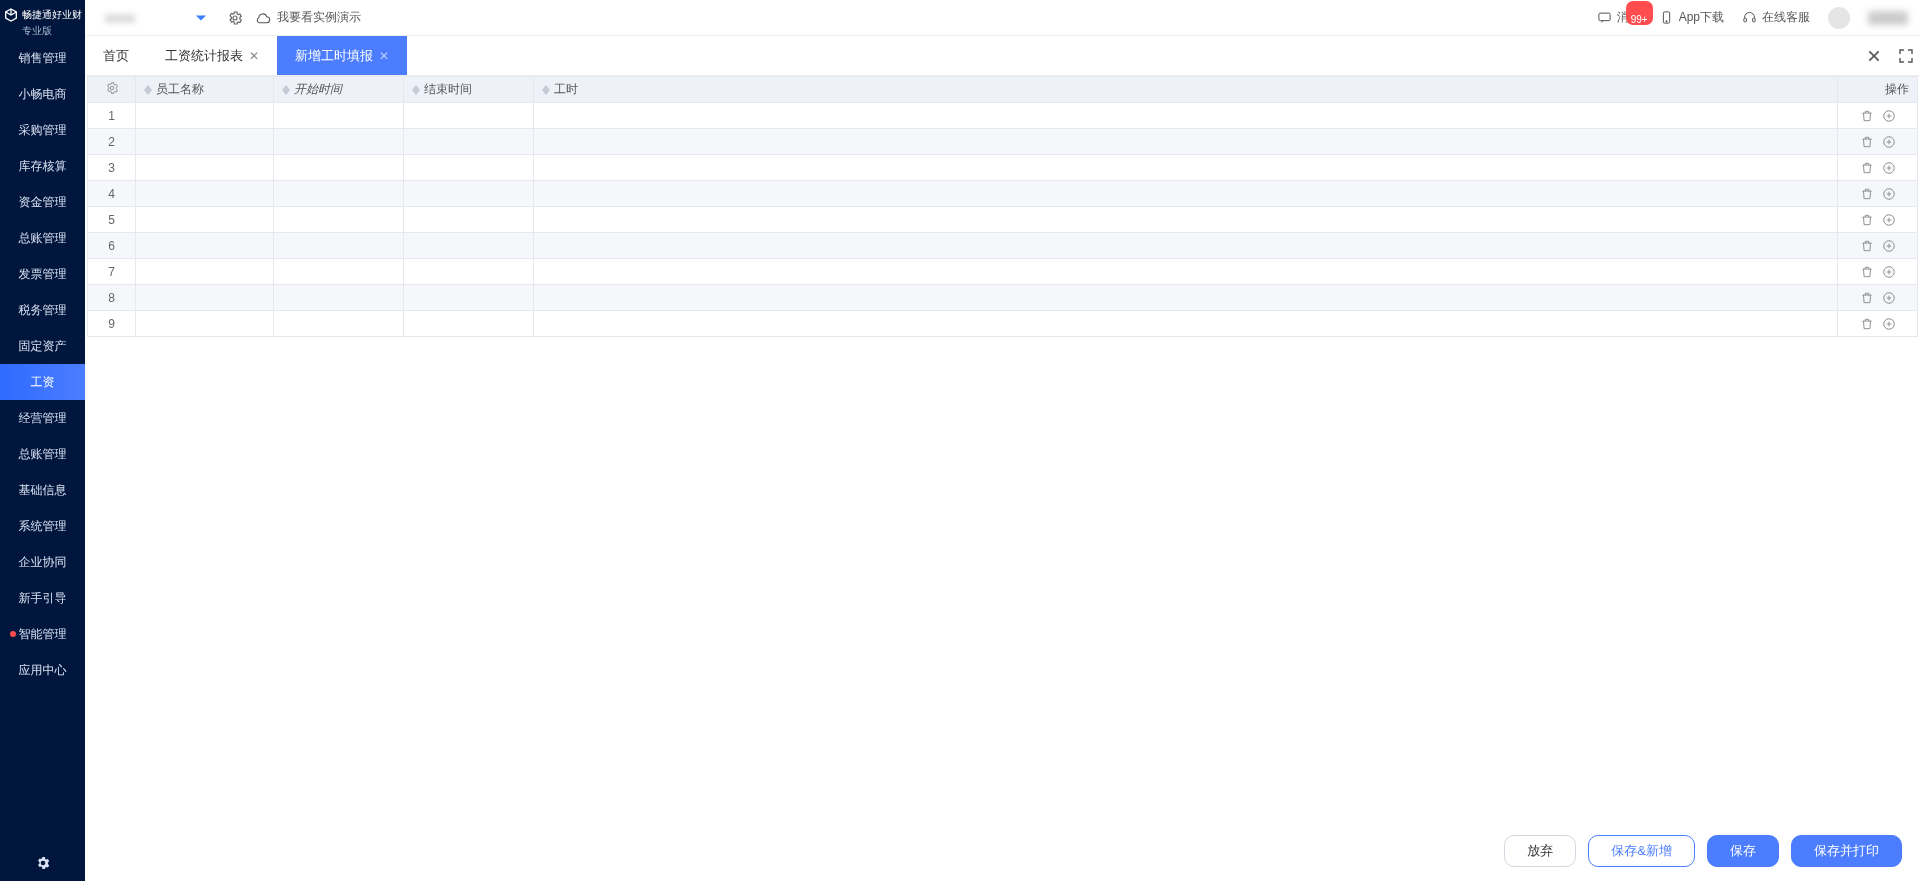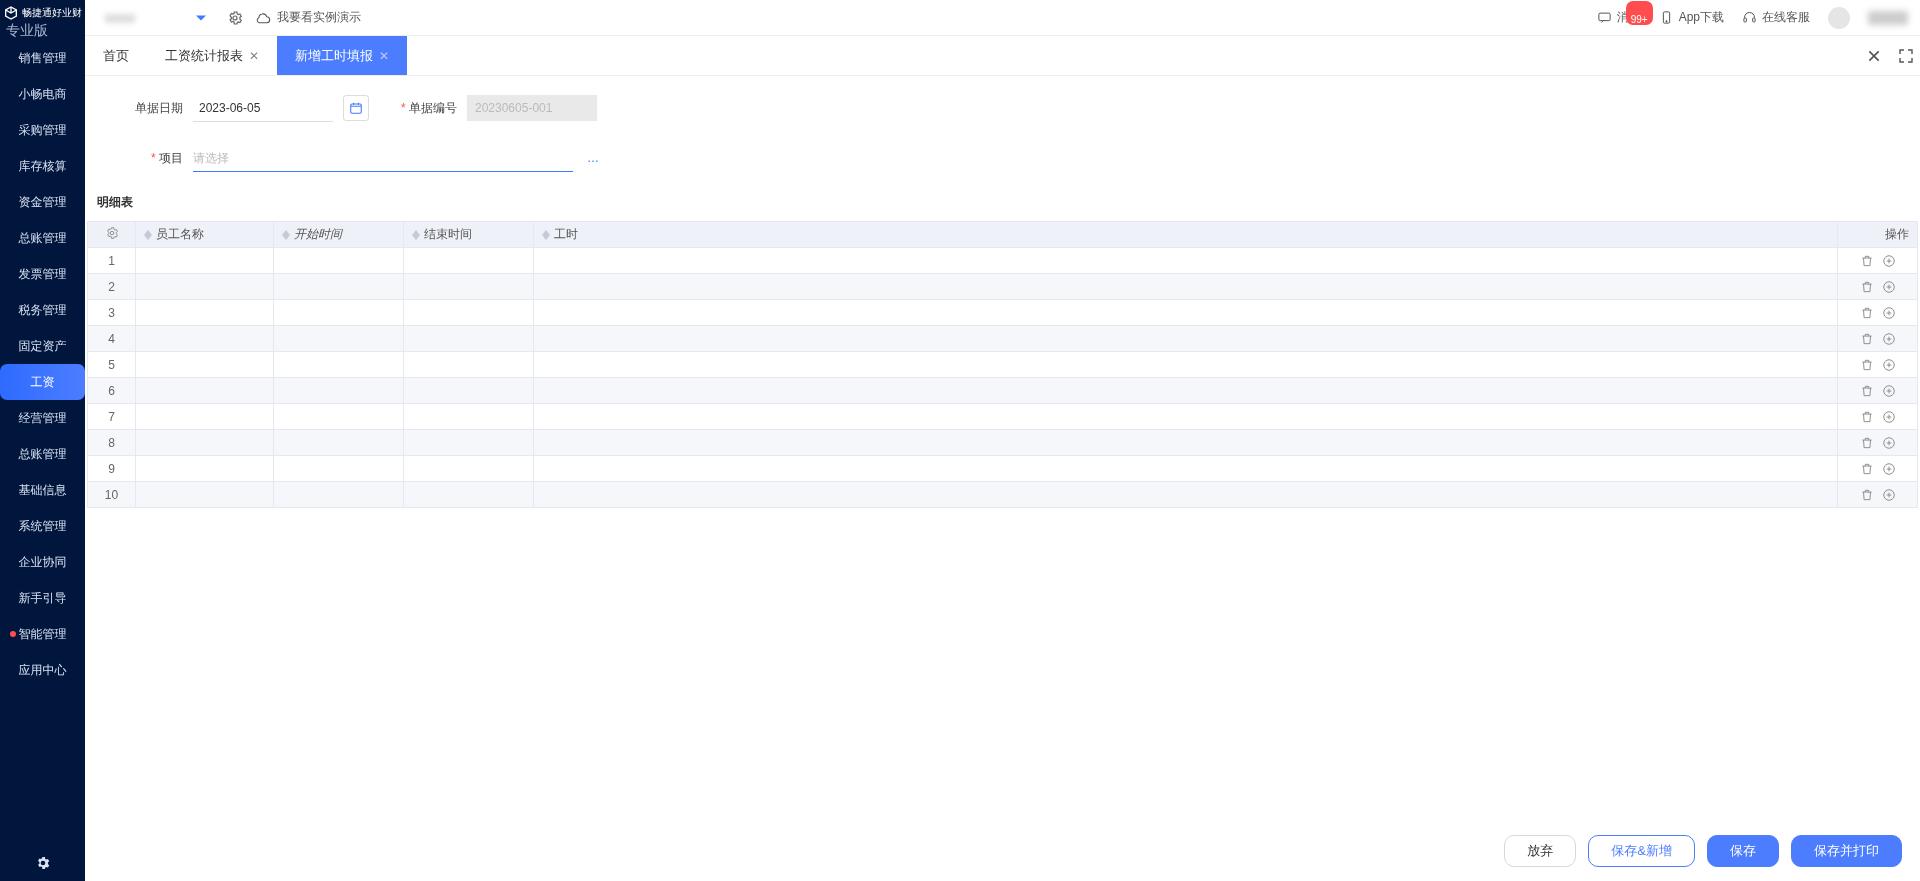--- a/index.html
+++ b/index.html
@@ -8,24 +8,24 @@
 
 .app { display:flex; width:1920px; height:881px; position:relative; }
 
 
 .sidebar { width:85px; height:100%; background:#00163d; color:#fff; display:flex; flex-direction:column; flex-shrink:0; }
 .logo-box { height:40px; padding:4px 2px 0 2px; display:flex; flex-direction:column; align-items:center; justify-content:center; gap:1px; }
 .logo-row { display:flex; align-items:center; gap:3px; }
 .logo-mark{ width:16px;height:16px;position:relative;color:#fff;}
 .logo-mark svg{width:16px;height:16px;}
 .logo-txt { font-size:10px; letter-spacing:0; white-space:nowrap;}
-.logo-sub { font-size:14px; color:#a8b4cc; align-self:flex-start; margin-left:4px;}
+.logo-sub { font-size:10px; color:#a8b4cc; align-self:flex-start; margin-left:20px;}
 .nav { flex:1; overflow:hidden; }
 .nav-item { height:36px; display:flex; align-items:center; justify-content:center; font-size:12px; color:#d9e1f2; cursor:pointer; position:relative;}
-.nav-item.active { background:linear-gradient(90deg,#2e6bff,#4c7dff); color:#fff;border-radius:7px; }
+.nav-item.active { background:linear-gradient(90deg,#2e6bff,#4c7dff); color:#fff; }
 .nav-item .dot { width:6px;height:6px;border-radius:50%;background:#ff4d4f;position:absolute;left:10px;top:15px;}
 .nav-settings { height:36px;display:flex;align-items:center;justify-content:center;color:#d9e1f2;cursor:pointer;}
 .nav-settings svg{width:16px;height:16px;}
 
 
 .main { flex:1; display:flex; flex-direction:column; min-width:0; }
 
 
 .topbar { height:36px; border-bottom:1px solid #eee; display:flex; align-items:center; padding:0 12px; gap:12px; font-size:12px; color:#333; }
 .org-select { display:flex; align-items:center; gap:60px; height:28px; padding:0 8px; cursor:pointer;}
@@ -248,46 +248,20 @@
             </svg>
         </div>
         <div class="tool-btn">
           <svg viewBox="0 0 14 14" stroke="currentColor" stroke-width="1.4" fill="none">
               <path d="M1 5V1h4M13 5V1H9M1 9v4h4M13 9v4H9"></path>
             </svg>
         </div>
       </div>
     </div>
 
-    <div class="form-area">
-      <div class="form-row">
-        <div class="field">
-          <span class="label">单据日期</span>
-          <input class="text-input" value="2023-06-05" style="">
-          <span class="cal-btn">
-            <svg viewBox="0 0 24 24" fill="none" stroke="currentColor" stroke-width="1.8">
-                <rect x="3" y="5" width="18" height="16" rx="2"></rect>
-                <path d="M3 9h18M8 3v4M16 3v4"></path>
-              </svg>
-          </span>
-        </div>
-        <div class="field">
-          <span class="label req">单据编号</span>
-          <input class="text-input readonly" readonly="" value="20230605-001" style="">
-        </div>
-      </div>
-      <div class="form-row">
-        <div class="field">
-          <span class="label req">项目</span>
-          <input class="proj-input" placeholder="请选择" style="">
-          <span class="more-dots">…</span>
-        </div>
-      </div>
-      <div class="section-title">明细表</div>
-    </div>
 
     <div class="table-wrap">
       <table>
         <thead>
           <tr>
             <th class="col-idx gear-th">
               <svg viewBox="0 0 24 24" fill="none" stroke="currentColor" stroke-width="1.6">
                   <circle cx="12" cy="12" r="3"></circle>
                   <path d="M19.4 13a7.5 7.5 0 000-2l2-1.6-2-3.4-2.4.9a7.5 7.5 0 00-1.7-1L15 3h-4l-.3 2a7.5 7.5 0 00-1.7 1l-2.4-.9-2 3.4L6.6 11a7.5 7.5 0 000 2l-2 1.6 2 3.4 2.4-.9a7.5 7.5 0 001.7 1L11 21h4l.3-2a7.5 7.5 0 001.7-1l2.4.9 2-3.4-2-1.6z"></path>
                 </svg>
@@ -519,42 +493,20 @@
                   </span>
                   <span>
                     <svg viewBox="0 0 24 24" fill="none" stroke="currentColor" stroke-width="1.6">
                       <circle cx="12" cy="12" r="9"></circle>
                       <path d="M12 8v8M8 12h8"></path>
                     </svg>
                   </span>
                 </div>
               </td>
             </tr>
-            <tr>
-              <td class="col-idx">10</td>
-              <td class="col-emp"></td>
-              <td class="col-start"></td>
-              <td class="col-end"></td>
-              <td></td>
-              <td class="col-op">
-                <div class="row-ops">
-                  <span>
-                    <svg viewBox="0 0 24 24" fill="none" stroke="currentColor" stroke-width="1.6">
-                      <path d="M4 7h16M9 7V4h6v3M6 7l1 13h10l1-13"></path>
-                    </svg>
-                  </span>
-                  <span>
-                    <svg viewBox="0 0 24 24" fill="none" stroke="currentColor" stroke-width="1.6">
-                      <circle cx="12" cy="12" r="9"></circle>
-                      <path d="M12 8v8M8 12h8"></path>
-                    </svg>
-                  </span>
-                </div>
-              </td>
-            </tr>
           </tbody>
       </table>
     </div>
 
     <div class="footer">
       <button class="btn">放弃</button>
       <button class="btn outline-primary">保存&amp;新增</button>
       <button class="btn primary">保存</button>
       <button class="btn primary">保存并打印</button>
     </div>

